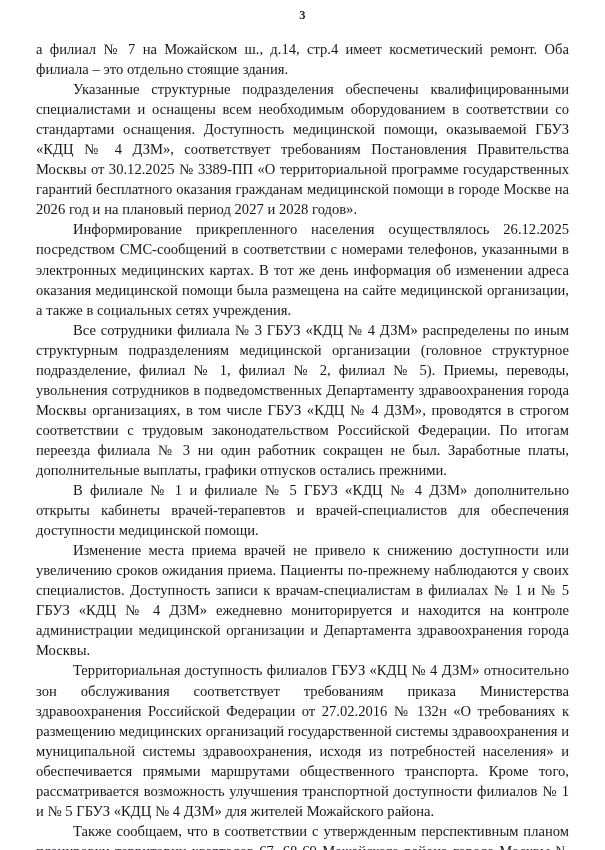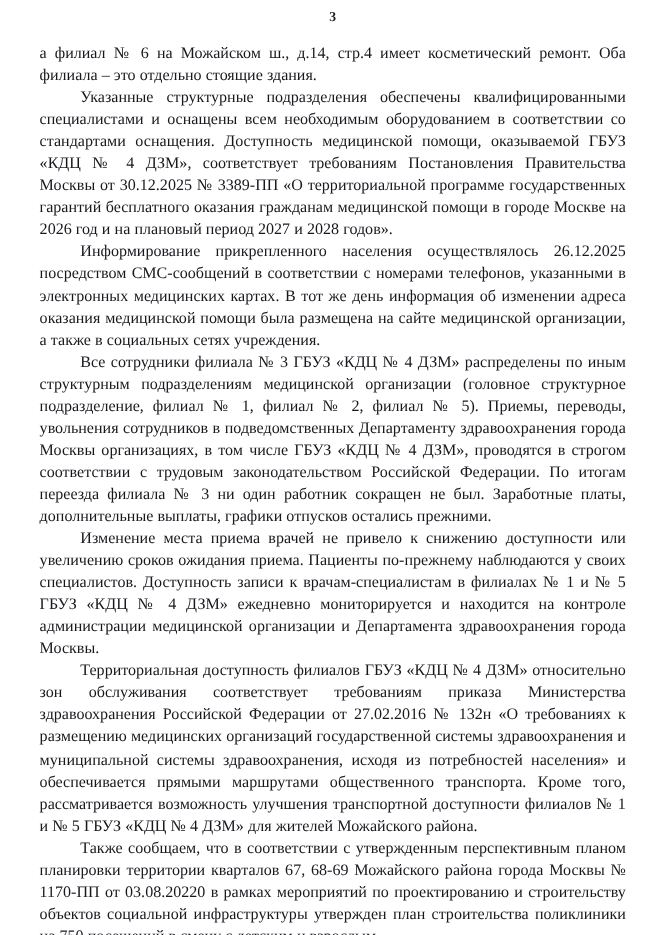--- a/index.html
+++ b/index.html
@@ -58,22 +58,23 @@
   }
 </style>
 </head>
 <body>
 
 <div class="page">
 
   <div class="page-number">3</div>
 
   <div class="body-text" id="body-text">
-      <p class="no-indent">а филиал № 6 на Можайском ш., д.14, стр.4 имеет косметический ремонт. Оба филиала – это отдельно стоящие здания.</p>
+      <p class="no-indent">а филиал № 7 на Можайском ш., д.14, стр.4 имеет косметический ремонт. Оба филиала – это отдельно стоящие здания.</p>
       <p class="">Указанные структурные подразделения обеспечены квалифицированными специалистами и оснащены всем необходимым оборудованием в соответствии со стандартами оснащения. Доступность медицинской помощи, оказываемой ГБУЗ «КДЦ № 4 ДЗМ», соответствует требованиям Постановления Правительства Москвы от 30.12.2025 № 3389-ПП «О территориальной программе государственных гарантий бесплатного оказания гражданам медицинской помощи в городе Москве на 2026 год и на плановый период 2027 и 2028 годов».</p>
       <p class="">Информирование прикрепленного населения осуществлялось 26.12.2025 посредством СМС-сообщений в соответствии с номерами телефонов, указанными в электронных медицинских картах. В тот же день информация об изменении адреса оказания медицинской помощи была размещена на сайте медицинской организации, а также в социальных сетях учреждения.</p>
       <p class="">Все сотрудники филиала № 3 ГБУЗ «КДЦ № 4 ДЗМ» распределены по иным структурным подразделениям медицинской организации (головное структурное подразделение, филиал № 1, филиал № 2, филиал № 5). Приемы, переводы, увольнения сотрудников в подведомственных Департаменту здравоохранения города Москвы организациях, в том числе ГБУЗ «КДЦ № 4 ДЗМ», проводятся в строгом соответствии с трудовым законодательством Российской Федерации. По итогам переезда филиала № 3 ни один работник сокращен не был. Заработные платы, дополнительные выплаты, графики отпусков остались прежними.</p>
+      <p class="">В филиале № 1 и филиале № 5 ГБУЗ «КДЦ № 4 ДЗМ» дополнительно открыты кабинеты врачей-терапевтов и врачей-специалистов для обеспечения доступности медицинской помощи.</p>
       <p class="">Изменение места приема врачей не привело к снижению доступности или увеличению сроков ожидания приема. Пациенты по-прежнему наблюдаются у своих специалистов. Доступность записи к врачам-специалистам в филиалах № 1 и № 5 ГБУЗ «КДЦ № 4 ДЗМ» ежедневно мониторируется и находится на контроле администрации медицинской организации и Департамента здравоохранения города Москвы.</p>
       <p class="">Территориальная доступность филиалов ГБУЗ «КДЦ № 4 ДЗМ» относительно зон обслуживания соответствует требованиям приказа Министерства здравоохранения Российской Федерации от 27.02.2016 № 132н «О требованиях к размещению медицинских организаций государственной системы здравоохранения и муниципальной системы здравоохранения, исходя из потребностей населения» и обеспечивается прямыми маршрутами общественного транспорта. Кроме того, рассматривается возможность улучшения транспортной доступности филиалов № 1 и № 5 ГБУЗ «КДЦ № 4 ДЗМ» для жителей Можайского района.</p>
       <p class="">Также сообщаем, что в соответствии с утвержденным перспективным планом планировки территории кварталов 67, 68-69 Можайского района города Москвы № 1170-ПП от 03.08.20220 в рамках мероприятий по проектированию и строительству объектов социальной инфраструктуры утвержден план строительства поликлиники на 750 посещений в смену с детским и взрослым</p>
     </div>
 
 </div>
 
 </body></html>

